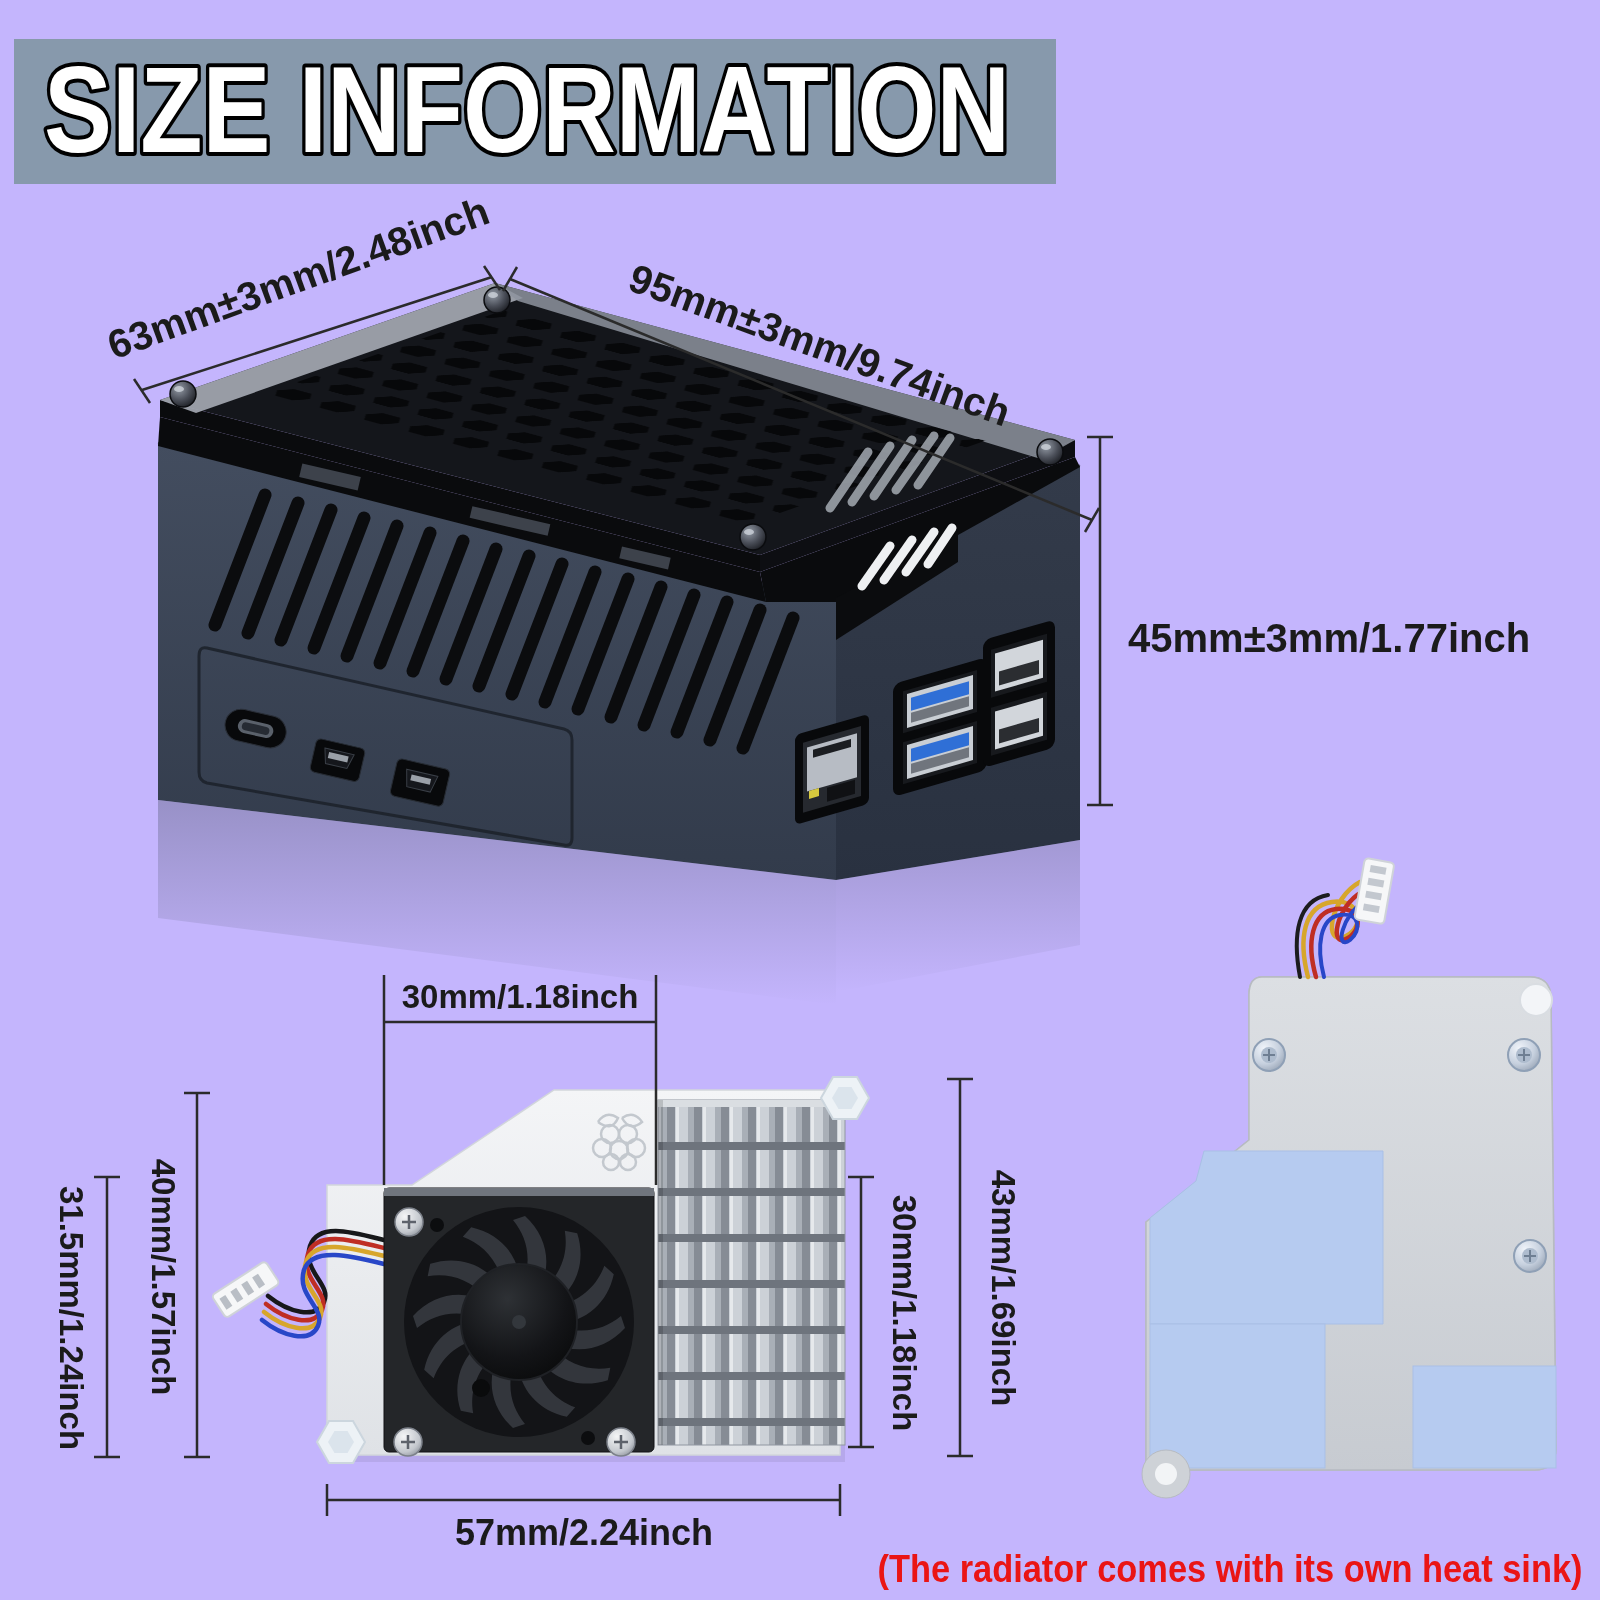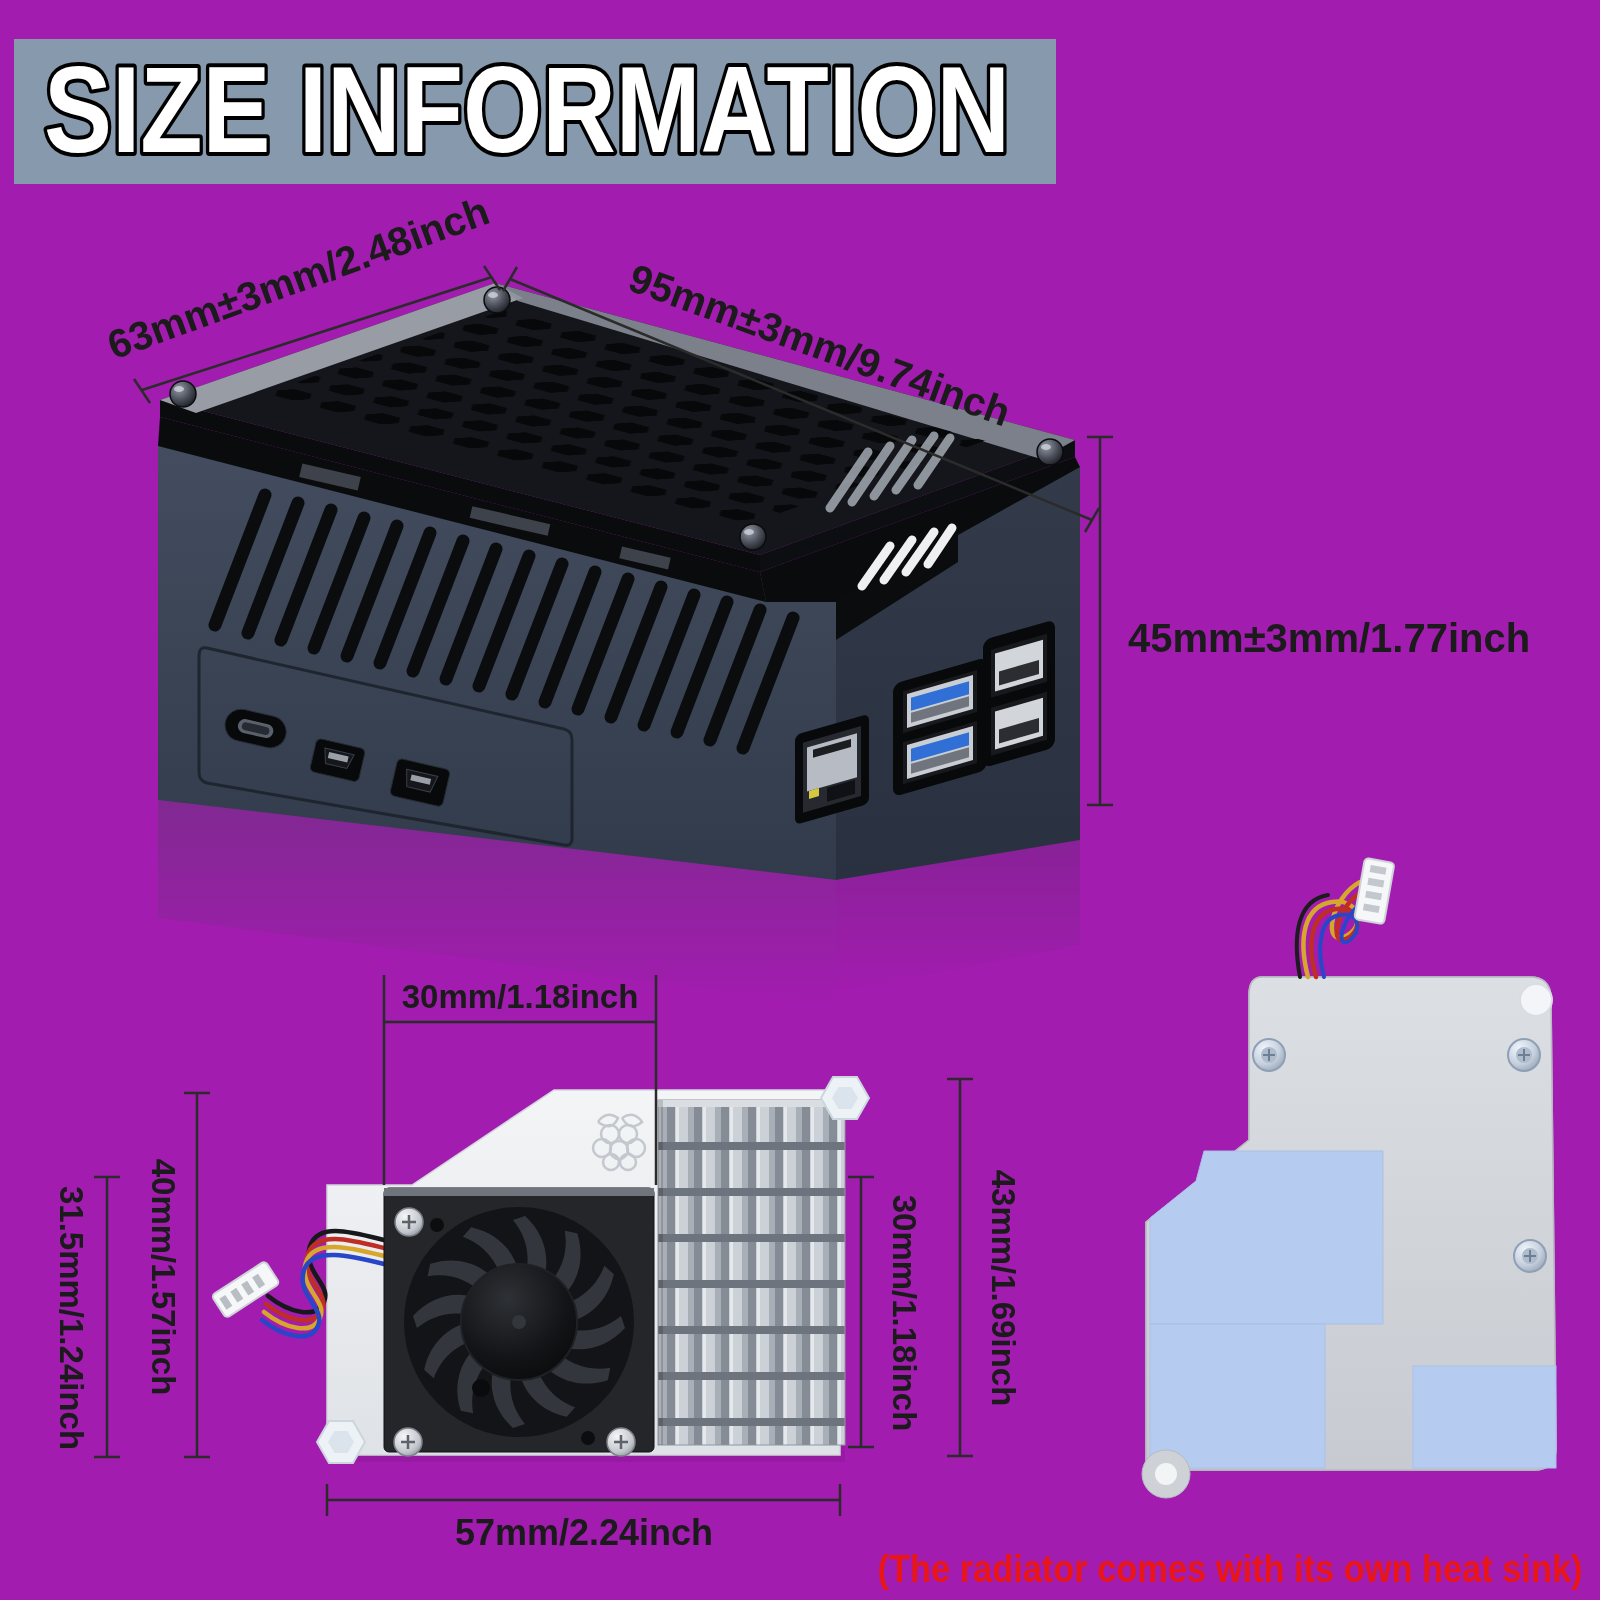--- a/index.html
+++ b/index.html
@@ -1,16 +1,16 @@
 <!DOCTYPE html>
 <html><head>
 <meta charset="utf-8">
 <style>
   html,body{margin:0;padding:0;background:#ffffff;}
-  #stage{position:relative;width:1600px;height:1600px;background:#a21caf;overflow:hidden;
+  #stage{position:relative;width:1600px;height:1600px;background:#c4b5fd;overflow:hidden;
          font-family:"Liberation Sans","DejaVu Sans",sans-serif;}
   svg{position:absolute;left:0;top:0;}
   text{font-family:"Liberation Sans","DejaVu Sans",sans-serif;}
   .dimtxt{font-weight:bold;fill:#1b1b1b;}
   .dimline{stroke:#2b2b2b;stroke-width:2.5;fill:none;}
   .tick{stroke:#2b2b2b;stroke-width:2.5;}
 </style>
 </head>
 <body>
 

